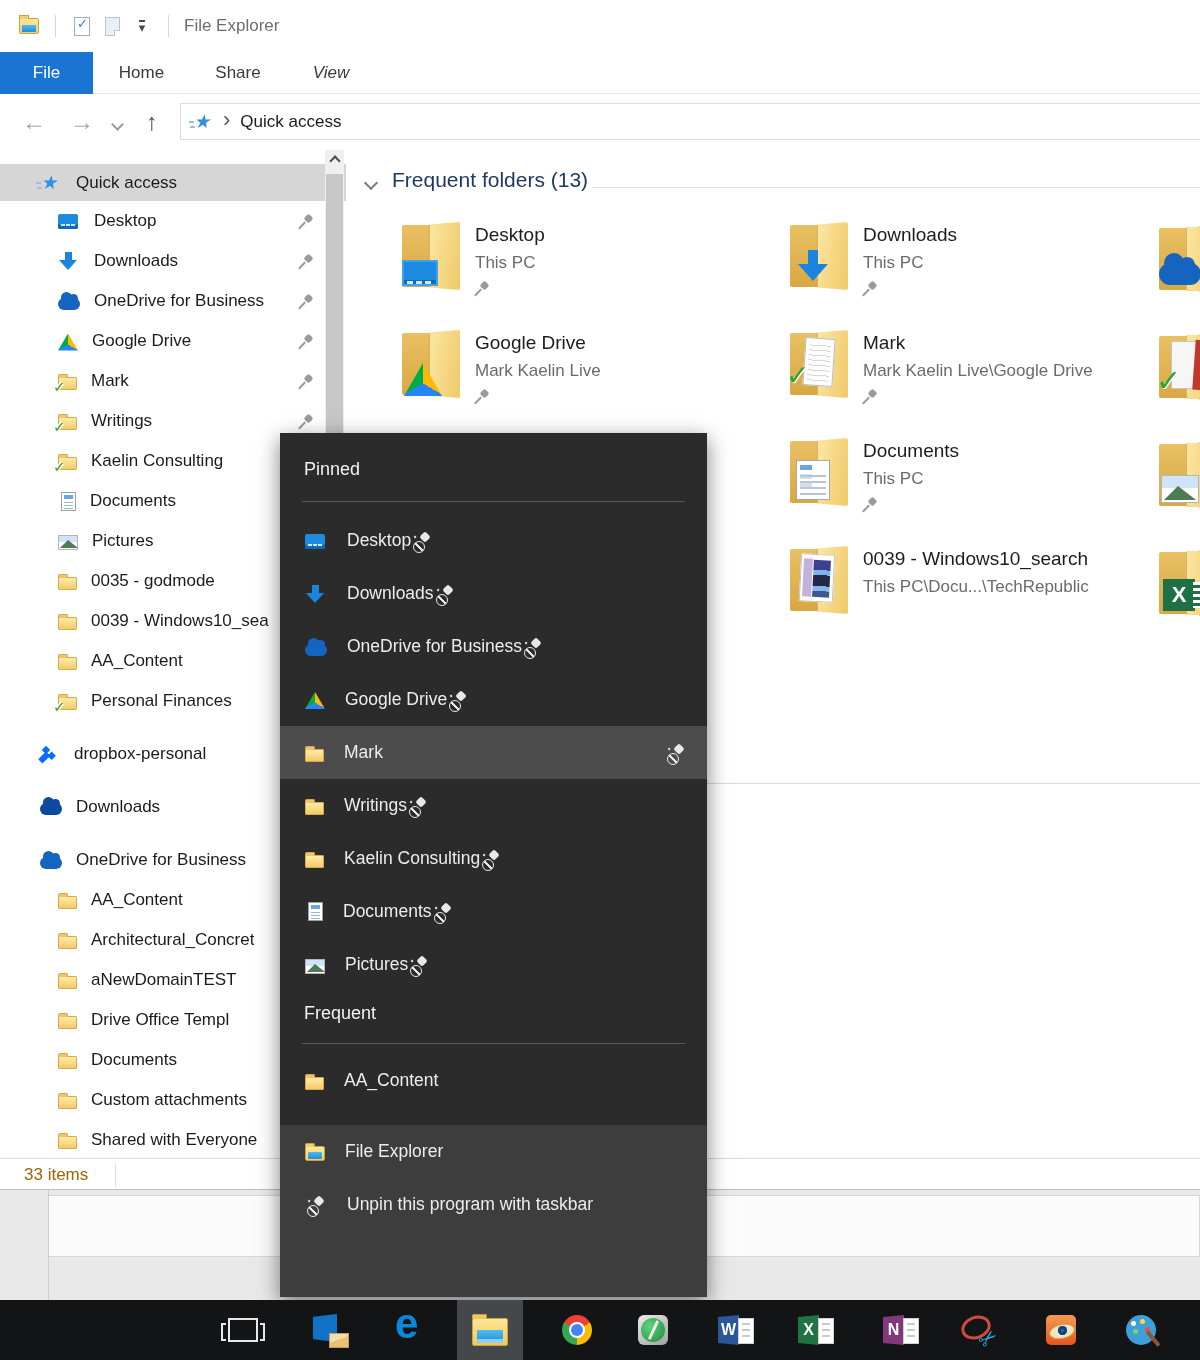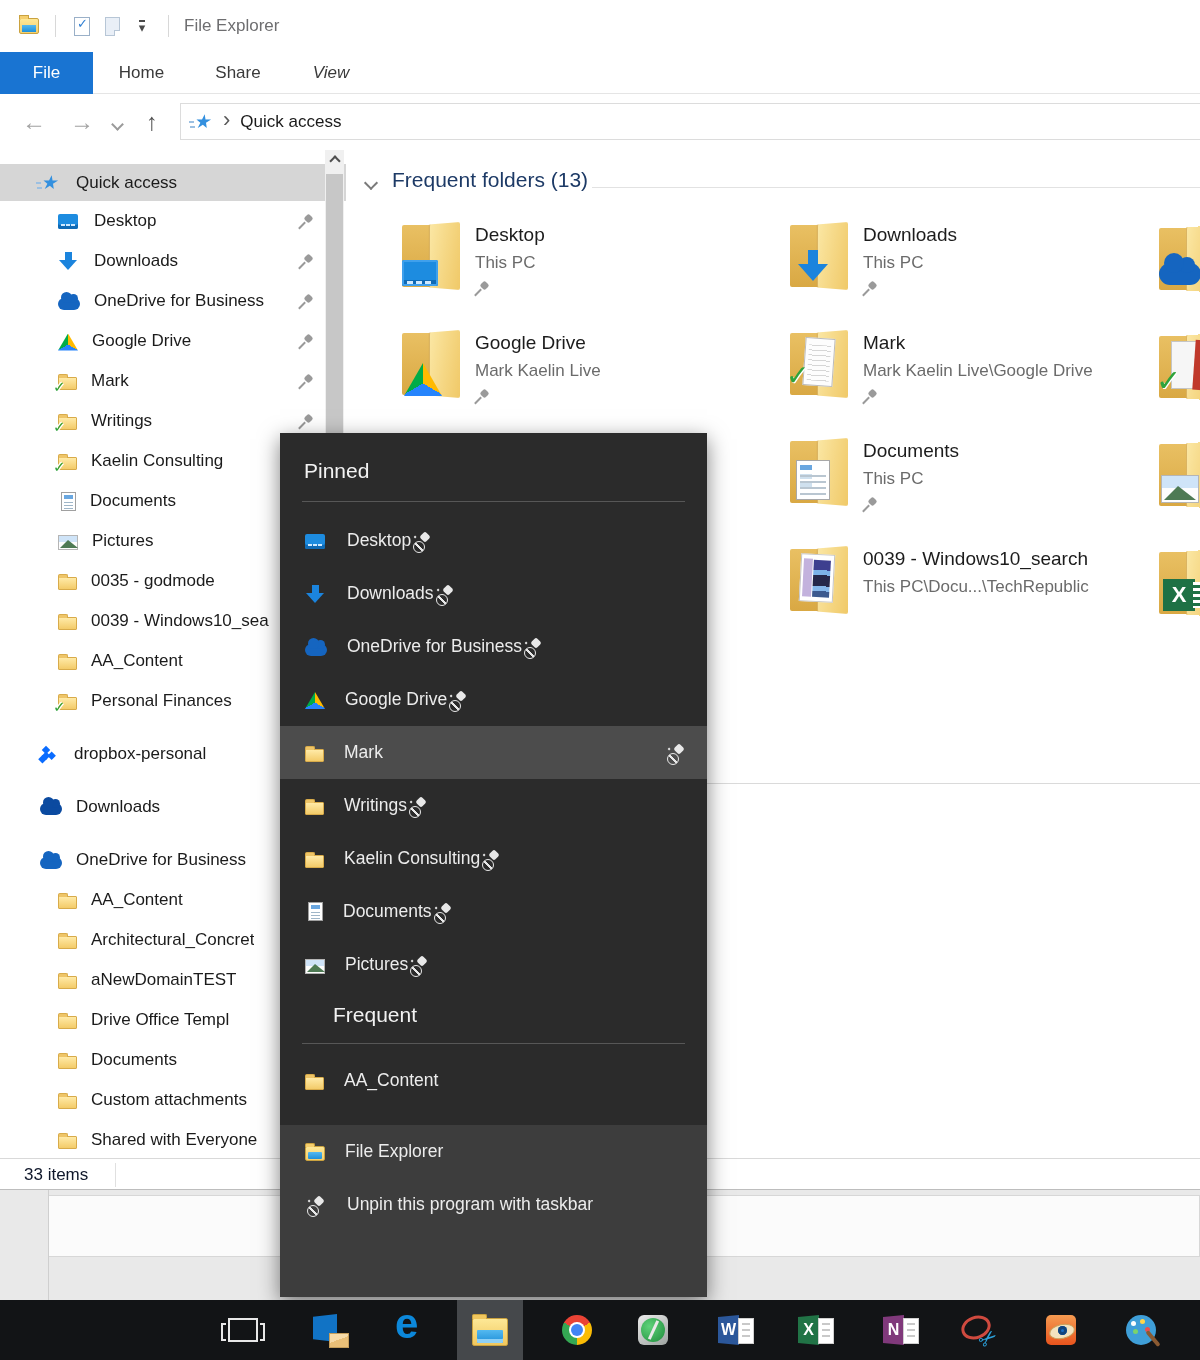--- a/index.html
+++ b/index.html
@@ -60,32 +60,32 @@
   .tile .pin-ic{display:none;}
   .tile.pinned .pin-ic{display:inline-block;margin-top:8px;}
 
   .frag{position:absolute;font-size:17px;color:#6b6b6b;white-space:nowrap;}
   .frag.dark{color:#1a1a1a;}
 
   .recents{position:absolute;left:1040px;top:827px;z-index:1;}
   .recent-path{height:42px;line-height:42px;font-size:17px;color:#6f6f6f;white-space:nowrap;}
 
   .statusbar{position:absolute;left:0;top:1158px;width:100%;height:32px;background:#fff;border-top:1px solid #d9d9d9;border-bottom:1px solid #bdbdbd;}
-  .status-count{position:absolute;left:24px;top:6px;font-size:17px;color:#0f172a;}
+  .status-count{position:absolute;left:24px;top:6px;font-size:17px;color:#a16207;}
   .status-sep{position:absolute;left:115px;top:4px;width:1px;height:24px;background:#e0e0e0;}
 
   .behind{position:absolute;left:0;top:1190px;width:1200px;height:110px;background:#e9e9e9;}
   .behind::before{content:"";position:absolute;left:48px;top:5px;right:0;height:60px;background:#fbfbfb;border:1px solid #d7d7d7;}
   .behind::after{content:"";position:absolute;left:48px;top:0;width:1px;height:110px;background:#cfcfcf;}
 
   
   .jumplist{position:absolute;left:280px;top:433px;width:427px;height:864px;z-index:30;box-shadow:0 6px 20px rgba(0,0,0,.5);}
   .jl-main{height:692px;background:#2b2b2b;padding-top:26px;overflow:hidden;}
-  .jl-header{color:#f2f2f2;font-size:21px;padding-left:24px;height:26px;}
-  .jl-header.frequent{margin-top:12px;margin-left:29px;}
+  .jl-header{color:#f2f2f2;font-size:18px;padding-left:24px;height:26px;}
+  .jl-header.frequent{margin-top:12px;}
   .jl-sep{height:1px;background:#575757;margin:16px 22px 12px;}
   .jl-sep.s2{margin:14px 22px 10px;}
   .jl-item{height:53px;display:flex;align-items:center;padding-left:25px;}
   .jl-item.highlighted{background:#4c4c4c;}
   .jl-label{font-size:17.5px;color:#ececec;margin-left:20px;white-space:nowrap;}
   .row-unpin{display:none;}
   .jl-item.unpin .row-unpin{display:inline-block;margin-left:auto;margin-right:20px;}
   .jl-tasks{height:172px;background:#3d3d3d;}
   .jl-tasks .jl-item{height:53px;}
 

